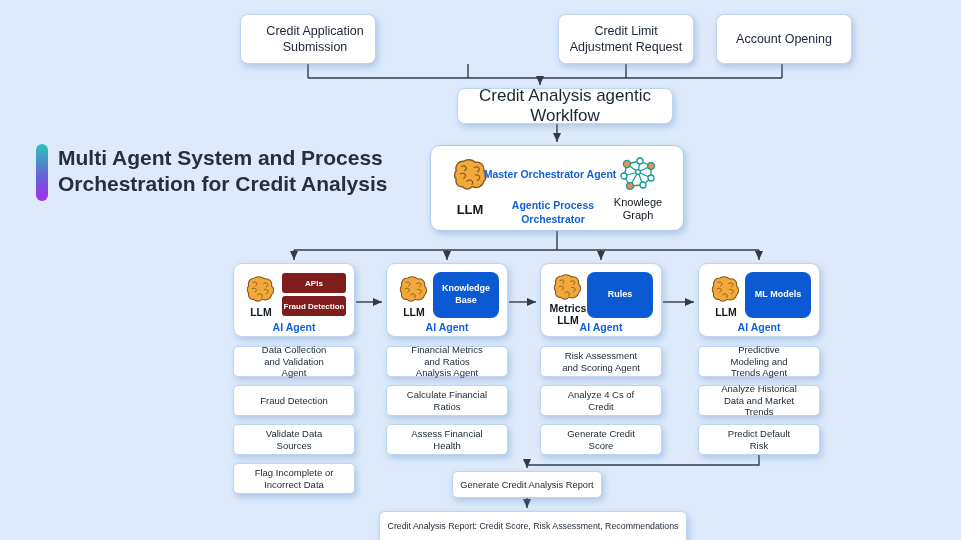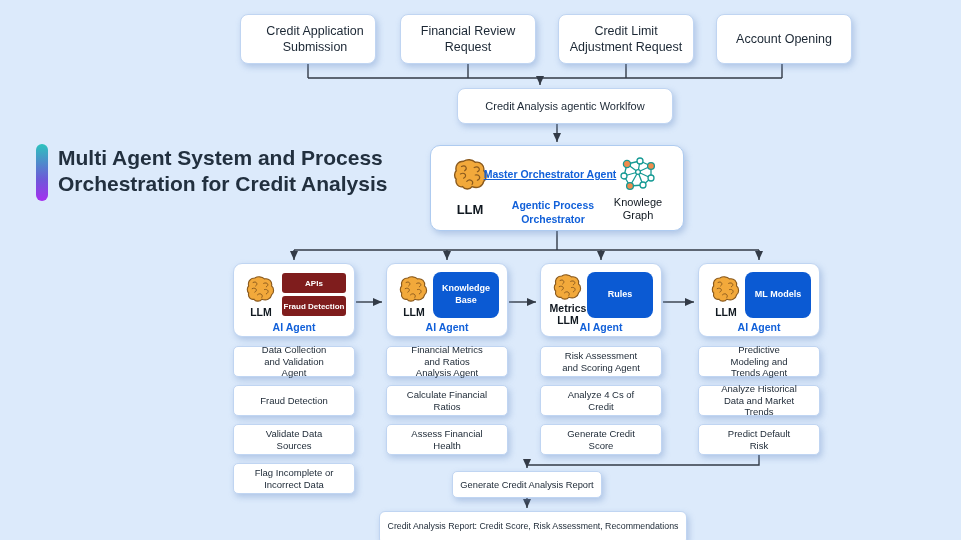--- a/index.html
+++ b/index.html
@@ -7,30 +7,30 @@
     position:relative;width:961px;height:540px;overflow:hidden;
     background:#dceafb;font-family:"Liberation Sans",sans-serif;
   }
   .node{
     position:absolute;background:#fff;border:1px solid #c0d5f2;border-radius:8px;
     box-shadow:2px 3px 6px rgba(108,142,197,.40);box-sizing:border-box;
     display:flex;align-items:center;justify-content:center;text-align:center;
     color:#1b2734;z-index:2;
   }
   .req{font-size:12.5px;line-height:1.3;padding:3px 5px;}
-  .wf{font-size:11px;}
+  .wf{font-size:17px;}
   .task{font-size:9.5px;line-height:1.25;border-radius:5px;padding:2px 19px;}
   .gen{font-size:9.3px;white-space:nowrap;border-radius:5px;}
   .rep{font-size:8.8px;white-space:nowrap;border-radius:6px;align-items:flex-start;padding-top:9px;}
   .orch{border-radius:10px;border-color:#aecbf0;}
   .agent{border-radius:9px;}
   .abs{position:absolute;}
   .llm-label{font-weight:bold;font-size:10.5px;color:#101820;text-align:center;line-height:1.15;}
   .orch-llm{font-weight:bold;font-size:13px;color:#101820;text-align:center;}
-  .blue-title{color:#1160d9;font-weight:bold;font-size:10.5px;text-align:center;white-space:nowrap;text-decoration:underline;}
+  .blue-title{color:#1160d9;font-weight:bold;font-size:10.5px;text-align:center;white-space:nowrap;}
   .blue-sub{color:#1160d9;font-weight:bold;font-size:10.5px;text-align:center;line-height:1.3;margin-top:13px;}
   .kg-label{font-size:11px;color:#101820;text-align:center;line-height:1.15;}
   .tool-lg{
     position:absolute;right:8px;top:8px;width:66px;height:46px;background:#0b5ad3;
     border-radius:8px;color:#fff;font-size:9px;font-weight:bold;display:flex;
     align-items:center;justify-content:center;text-align:center;line-height:1.3;
   }
   .tool-sm{
     position:absolute;right:8px;width:64px;height:20px;background:#7f1d1d;
     border-radius:3px;color:#fff;font-size:8px;font-weight:bold;display:flex;
@@ -78,21 +78,20 @@
     </g>
   </svg>
 
   <div class="title-bar"></div>
   <div class="page-title">
     <div>Multi Agent System and Process</div>
     <div>Orchestration for Credit Analysis</div>
   </div>
 
   <div class="node req" style="left:240px;top:14px;width:136px;height:50px;padding-left:19px;">Credit Application Submission</div>
-  <div class="node req" style="left:400px;top:14px;width:136px;height:50px;">Financial Review Request</div>
   <div class="node req" style="left:558px;top:14px;width:136px;height:50px;">Credit Limit Adjustment Request</div>
   <div class="node req" style="left:696px;top:14px;width:136px;height:50px;margin-left:20px;">Account Opening</div>
 
   <div class="node wf" style="left:457px;top:88px;width:216px;height:36px;">Credit Analysis agentic Worklfow</div>
 
   <div class="node orch" style="left:430px;top:145px;width:254px;height:86px;">
     <span class="abs" style="left:22px;top:13px;">
       <svg width="36" height="32" viewBox="0 0 34 30">
         <path d="M10 2 C4 2 2 7 3 11 C1 13 1 17 3 19 C2 23 5 27 9 26 C11 29 16 29 18 26 C23 28 28 26 29 21 C32 19 32 13 29 11 C30 6 26 2 21 3 C18 0 13 0 10 2 Z" fill="#F2A93B" stroke="#8a5a1e" stroke-width="1.3"></path>
         <path d="M8 7 C12 5 14 9 11 11 M7 14 C11 12 14 16 10 18 M13 21 C16 18 20 21 18 24 M20 8 C24 6 27 10 23 12 M21 15 C25 14 27 18 23 20" fill="none" stroke="#8a5a1e" stroke-width="1.1" stroke-linecap="round"></path>

